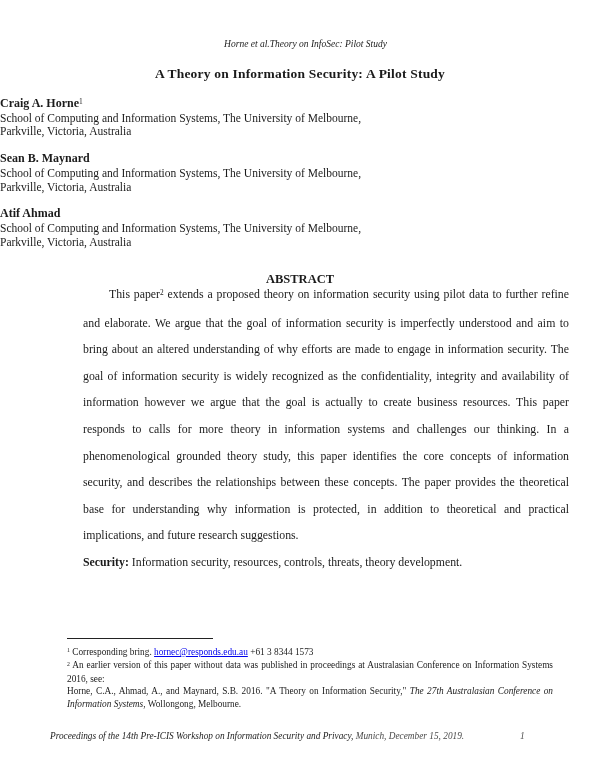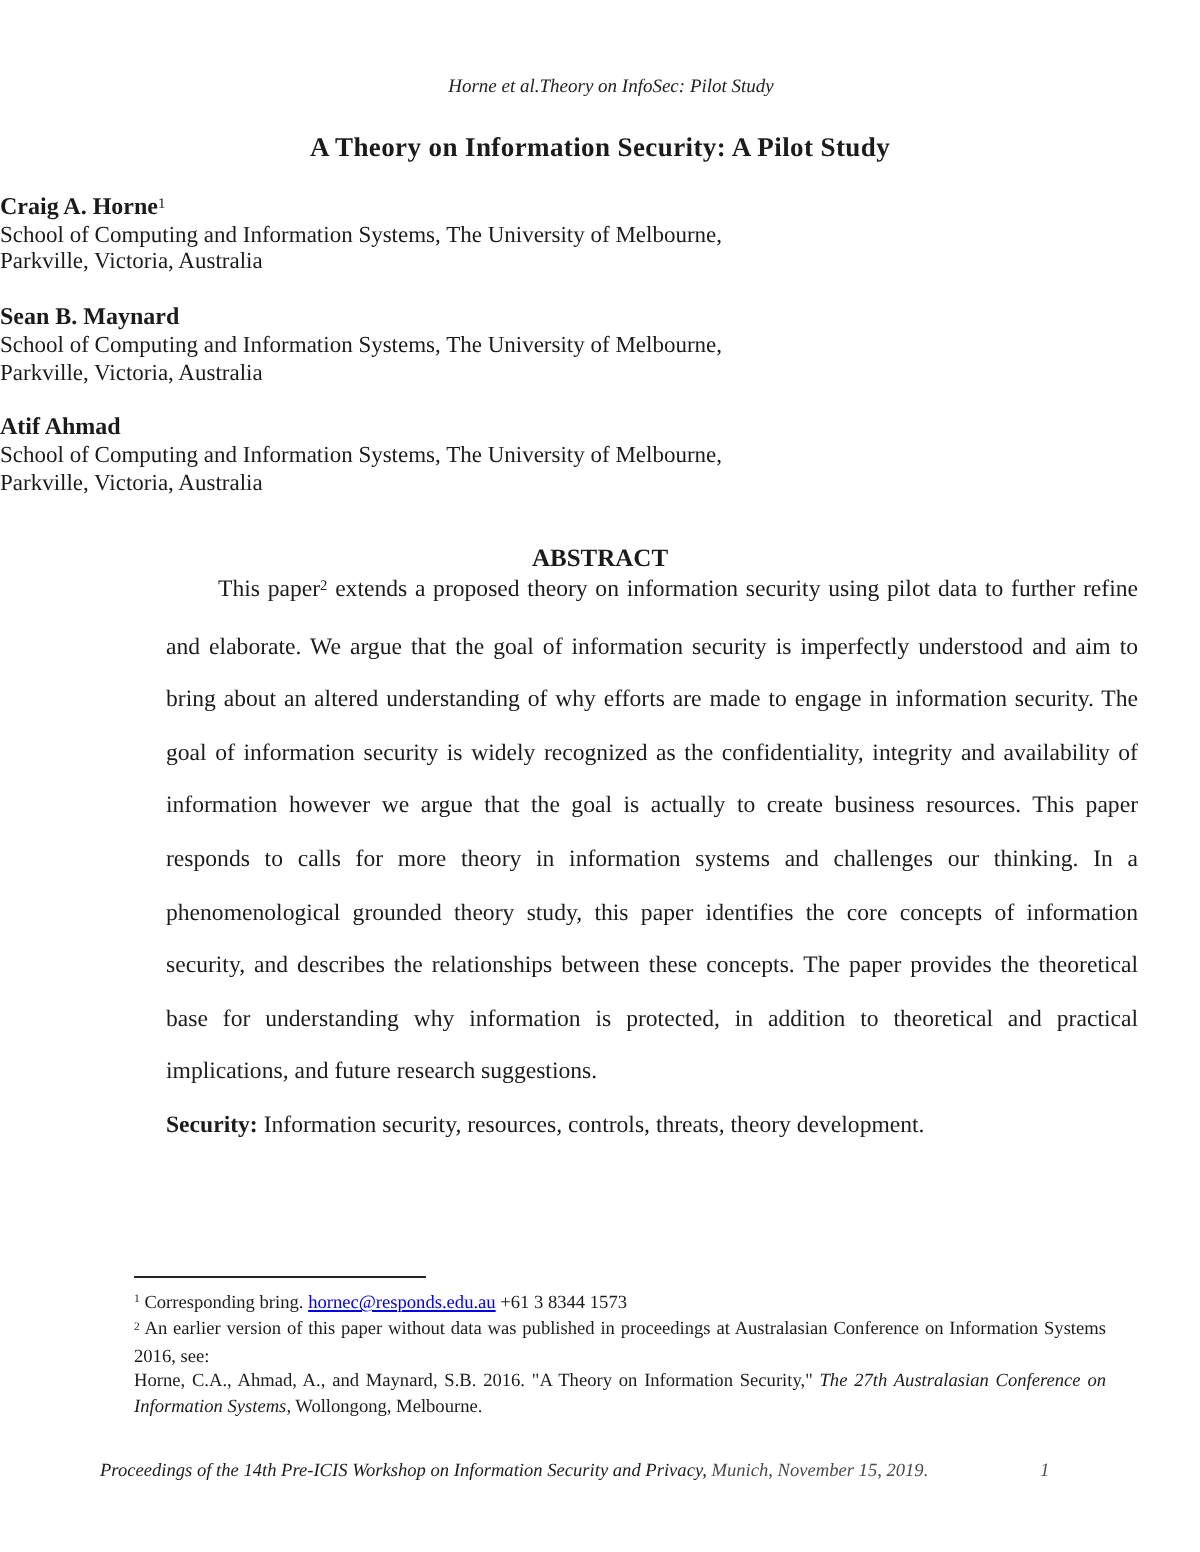--- a/index.html
+++ b/index.html
@@ -144,17 +144,17 @@
 
   <div class="footnote-separator"></div>
 
   <div class="footnotes">
     <p><sup class="fn-ref">1</sup><span> Corresponding bring. </span><a href="#" class="email-link">hornec@responds.edu.au</a><span> +61 3 8344 1573</span></p>
     <p class="fn-justified"><sup class="fn-ref">2</sup><span> An earlier version of this paper without data was published in proceedings at Australasian Conference on Information Systems 2016, see:</span></p>
     <p class="fn-justified"><span>Horne, C.A., Ahmad, A., and Maynard, S.B. 2016. "A Theory on Information Security," </span><span class="cite-italic">The 27th Australasian Conference on Information Systems</span><span>, Wollongong, Melbourne.</span></p>
   </div>
 
   <div class="page-footer">
-    <span>Proceedings of the 14th Pre-ICIS Workshop on Information Security and Privacy,</span><span class="footer-rest"> Munich, November 15, 2019.</span>
+    <span>Proceedings of the 14th Pre-ICIS Workshop on Information Security and Privacy,</span><span class="footer-rest"> Munich, December 15, 2019.</span>
   </div>
   <div class="page-number">1</div>
 
 </div>
 
 </body></html>

